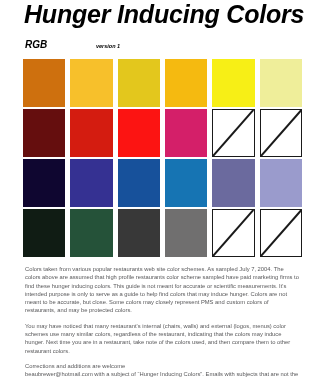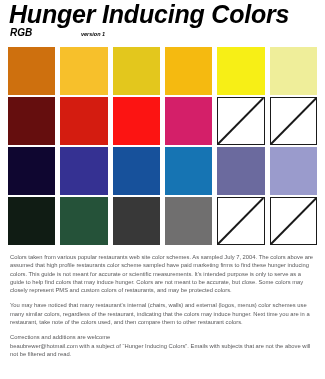--- a/index.html
+++ b/index.html
@@ -14,21 +14,21 @@
     color: #4a4a4a;
     overflow: hidden;
     position: relative;
   }
 
   .page {
     width: 325px;
     height: 379px;
     position: relative;
     box-sizing: border-box;
-    padding: 0 8px;
+    padding: 0 23px;
   }
 
   
   .header {
     padding-top: 1px;
   }
   .title {
     font-family: "Liberation Sans", sans-serif;
     font-weight: bold;
     font-style: italic;
@@ -36,21 +36,21 @@
     line-height: 26px;
     letter-spacing: -0.2px;
     color: #000000;
     white-space: nowrap;
     margin: 0;
     padding-left: 1px;
   }
   .subrow {
     position: relative;
     height: 14px;
-    margin-top: 0px;
+    margin-top: 12px;
   }
   .rgb {
     position: absolute;
     left: 2px;
     top: 0px;
     font-family: "Liberation Sans", sans-serif;
     font-weight: bold;
     font-style: italic;
     font-size: 10px;
     line-height: 11px;

